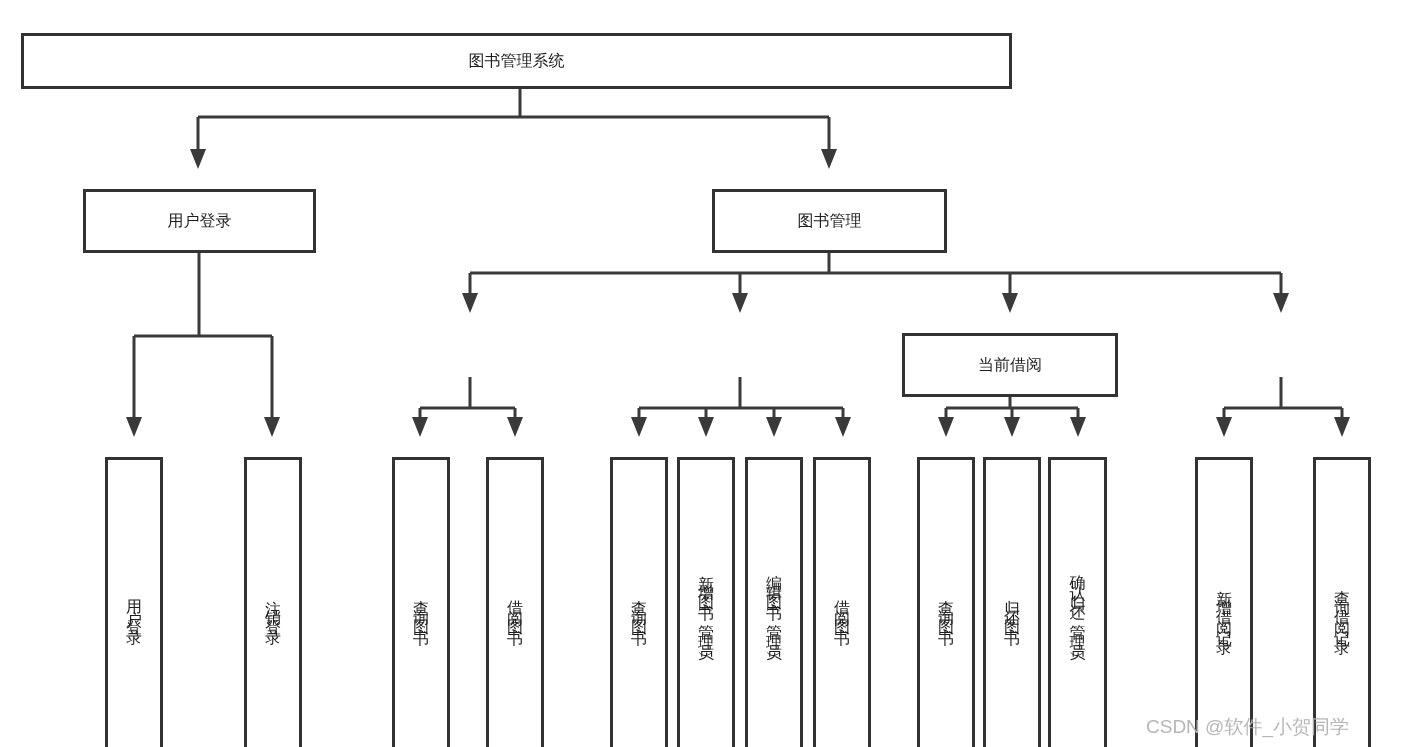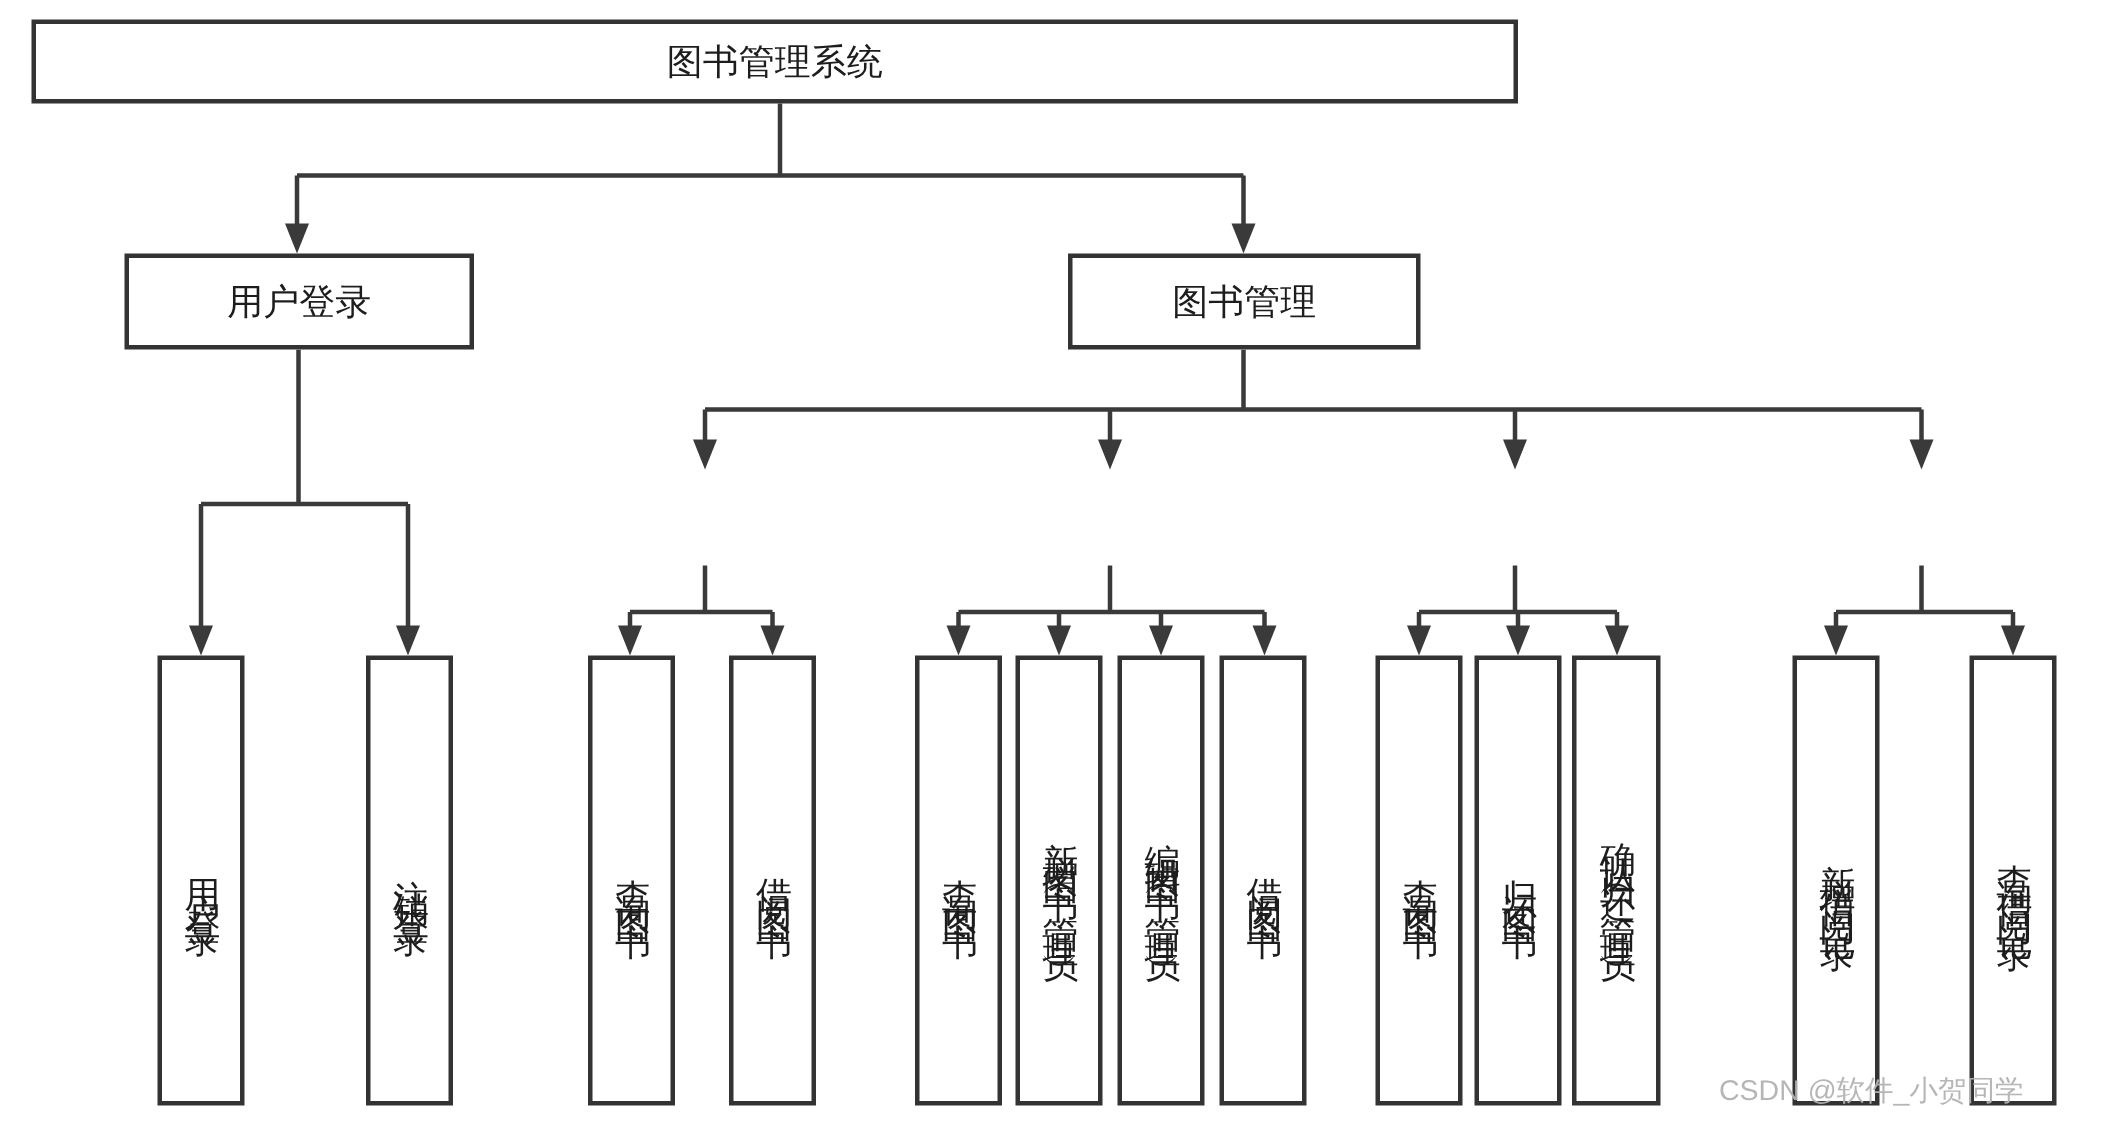--- a/index.html
+++ b/index.html
@@ -12,21 +12,22 @@
   }
   .box{
     position:absolute;
     box-sizing:border-box;
     border:3px solid #333333;
     background:#ffffff;
     display:flex;
     align-items:center;
     justify-content:center;
     color:#1d1d1d;
-    font-size:24px;
+    font-size:16px;
+    margin-top:20px;
   }
   .box .lbl{white-space:nowrap;}
   .leaf .lbl{
     writing-mode:vertical-rl;
     text-orientation:mixed;
     letter-spacing:10px;
     line-height:1;
     white-space:normal;
   }
   #connectors{position:absolute;left:0;top:0;}
@@ -93,20 +94,23 @@
     <span class="lbl">图书管理系统</span>
   </div>
 
   <div class="box" style="left:83px;top:169px;width:233px;height:64px;">
     <span class="lbl">用户登录</span>
   </div>
   <div class="box" style="left:712px;top:169px;width:235px;height:64px;">
     <span class="lbl">图书管理</span>
   </div>
 
+  <div class="box" style="left:902px;top:313px;width:216px;height:64px;">
+    <span class="lbl">当前借阅</span>
+  </div>
 
   <div class="box leaf" style="left:105px;top:437px;width:58px;height:300px;">
     <span class="lbl">用户登录</span>
   </div>
   <div class="box leaf" style="left:244px;top:437px;width:58px;height:300px;">
     <span class="lbl">注销登录</span>
   </div>
 
   <div class="box leaf" style="left:392px;top:437px;width:58px;height:300px;">
     <span class="lbl">查询图书</span>

